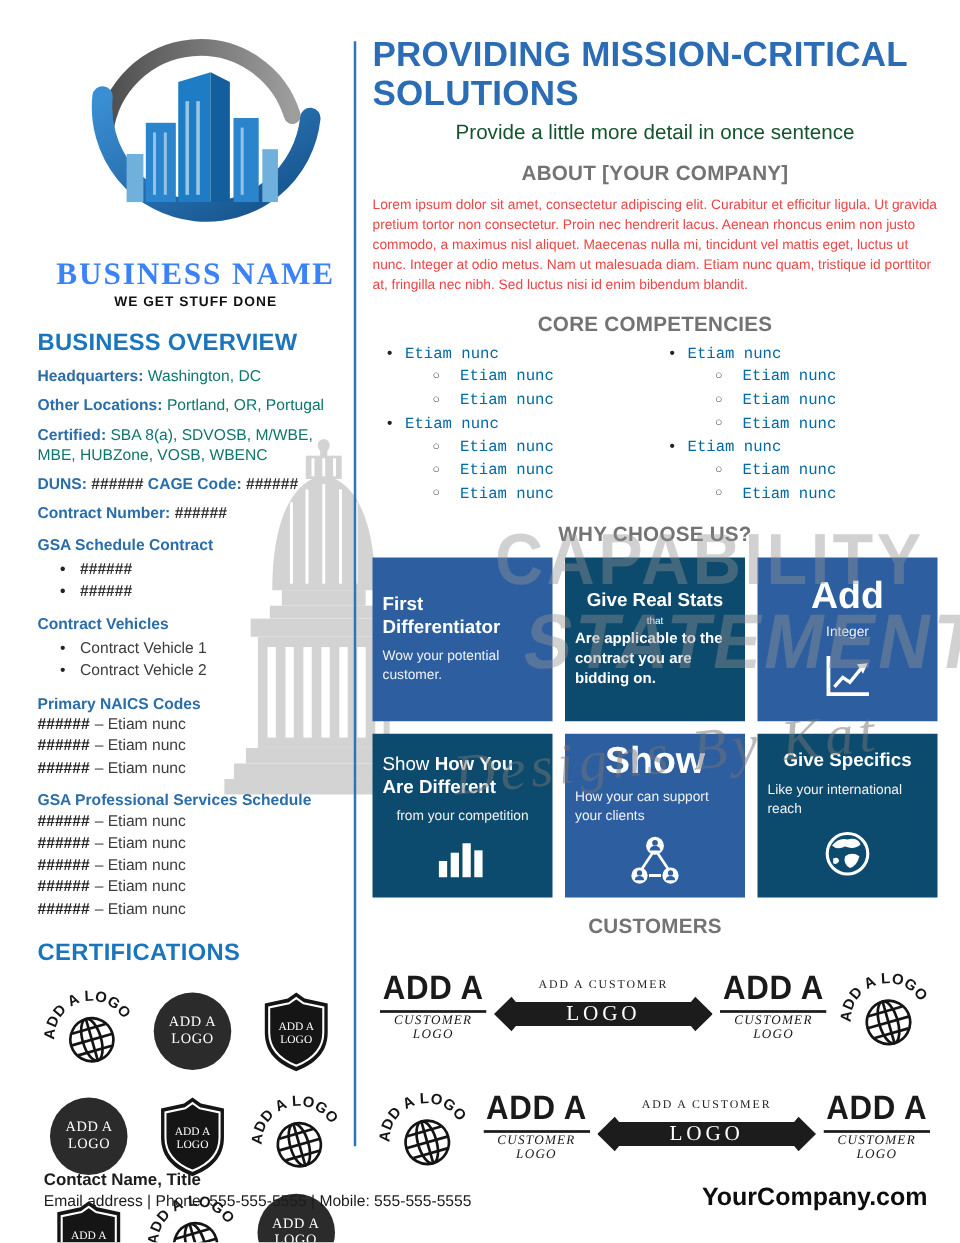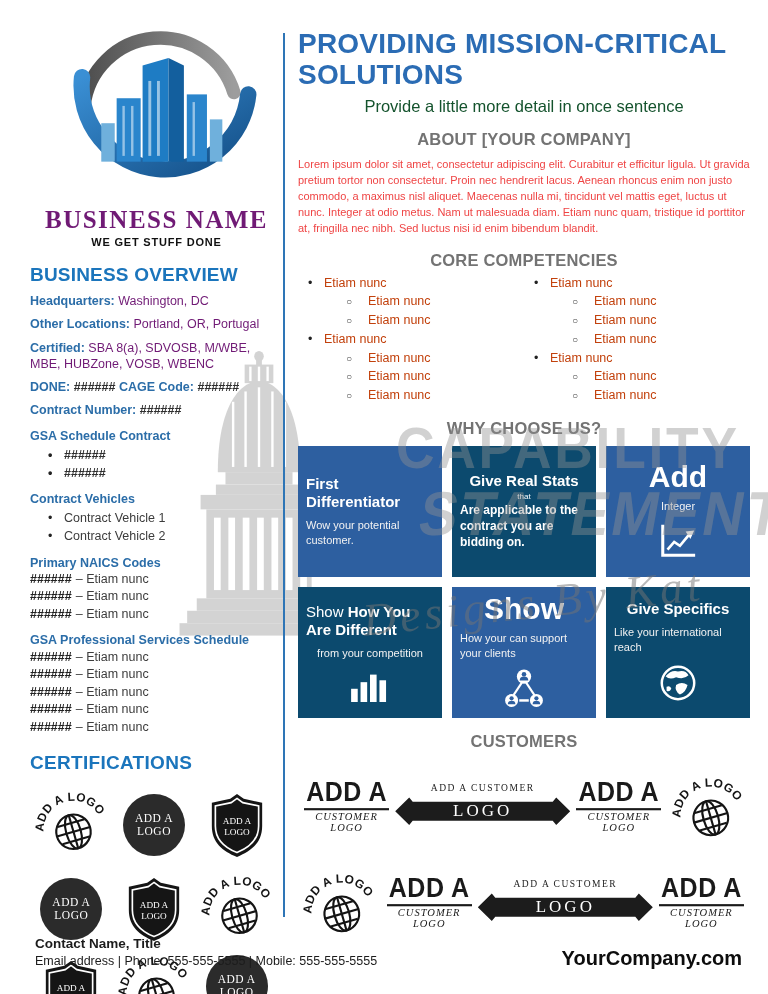--- a/index.html
+++ b/index.html
@@ -17,28 +17,28 @@
     color:rgba(115,115,115,.5); transform:rotate(-6deg); }
 
   
   .divider { position:absolute; left:283px; top:33px; width:2px; height:884px; background:#2e75b6; z-index:1; }
   .sidebar { position:absolute; left:30px; top:6px; width:253px; z-index:2; }
   .main { position:absolute; left:298px; top:28px; width:452px; z-index:2; }
 
   
   .logo-svg { display:block; margin:0 auto; }
   .biz-name { text-align:center; font-family:"Liberation Serif", serif; font-weight:700;
-    font-size:25px; letter-spacing:1.5px; color:#701a75; margin-top:4px; }
+    font-size:25px; letter-spacing:1.5px; color:#3b82f6; margin-top:4px; }
   .biz-tag { text-align:center; font-size:11px; font-weight:700; color:#111; letter-spacing:.8px; margin-top:2px; }
 
   .sb-h2 { font-size:19px; font-weight:800; color:#1b75bc; letter-spacing:.2px; margin-top:16px; }
   .sb { font-size:12.5px; color:#3c3c3c; line-height:1.3; }
   .sb .row { margin-top:7px; }
   .lbl { color:#2b6da8; font-weight:700; }
-  .val { color:#701a75; }
+  .val { color:#0f766e; }
   .hash { font-weight:600; color:#2f2f2f; }
   .sb-sub { color:#2b6da8; font-weight:700; margin-top:9px; font-size:12.5px; }
   ul.dots { list-style:none; margin-top:2px; }
   ul.dots li { padding-left:34px; position:relative; line-height:1.45; }
   ul.dots li::before { content:"•"; position:absolute; left:18px; color:#222; }
   .code-line { line-height:1.4; }
   .code-line .code { font-weight:700; color:#222; }
   .code-line .desc { color:#3c3c3c; margin-left:4px; }
 
   .cert-h2 { font-size:19px; font-weight:800; color:#1b75bc; margin-top:16px; letter-spacing:.3px; }
@@ -49,21 +49,21 @@
     font-family:"Liberation Serif", serif; font-size:11.5px; letter-spacing:.5px; line-height:1.15; text-align:center; }
   .nudge-d { margin-top:12px; } .nudge-u { margin-top:-6px; }
 
   
   .m-title { text-align:left; color:#2b6cb4; font-weight:800; font-size:28px; line-height:1.12; letter-spacing:.2px; }
   .m-sub { text-align:center; color:#14532d; font-size:16.5px; margin-top:6px; }
   .m-h3 { text-align:center; color:#737373; font-weight:800; font-size:16.5px; margin-top:14px; letter-spacing:.2px; }
   .m-para { margin-top:7px; font-size:11px; line-height:1.47; color:#ef4444; }
 
   .core-wrap { display:flex; margin-top:4px; }
-  .core-col { width:50%; font-size:12.5px; color:#c2410c; }
+  .core-col { width:50%; font-size:12.5px; color:#0369a1;font-family:Liberation Mono, monospace; }
   ul.l1 { list-style:none; }
   ul.l1 > li { padding-left:26px; position:relative; line-height:1.5; }
   ul.l1 > li::before { content:"•"; position:absolute; left:10px; color:#222; }
   ul.l2 { list-style:none; }
   ul.l2 > li { padding-left:44px; position:relative; line-height:1.5; }
   ul.l2 > li::before { content:"○"; position:absolute; left:22px; font-size:10px; top:2px; color:#444; }
 
   .why-grid { margin-top:8px; display:grid; grid-template-columns:repeat(3,1fr); gap:10px; }
   .why-box { height:131px; color:#fff; display:flex; flex-direction:column; align-items:center;
     justify-content:center; text-align:left; padding:6px 8px; }
@@ -193,21 +193,21 @@
       </div>
       <div class="row">
         <span class="lbl">Other Locations:</span>
         <span class="val">Portland, OR, Portugal</span>
       </div>
       <div class="row">
         <span class="lbl">Certified:</span>
         <span class="val">SBA 8(a), SDVOSB, M/WBE, MBE, HUBZone, VOSB, WBENC</span>
       </div>
       <div class="row">
-        <span class="lbl">DONE:</span>
+        <span class="lbl">DUNS:</span>
         <span class="hash">######</span>
         <span class="lbl">CAGE Code:</span>
         <span class="hash">######</span>
       </div>
       <div class="row">
         <span class="lbl">Contract Number:</span>
         <span class="hash">######</span>
       </div>
 
       <div class="sb-sub">GSA Schedule Contract</div>

